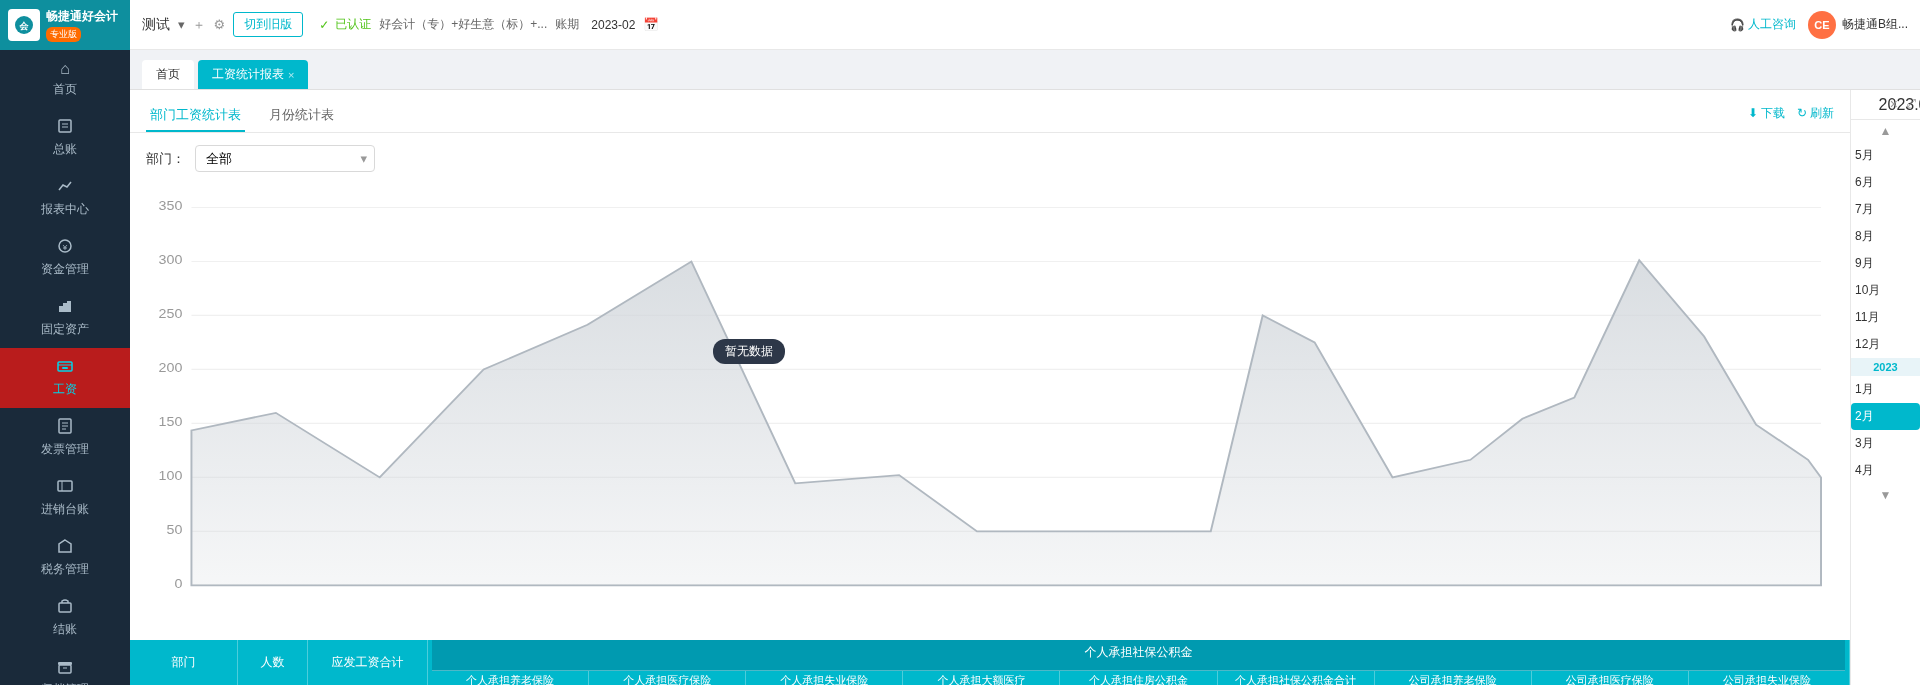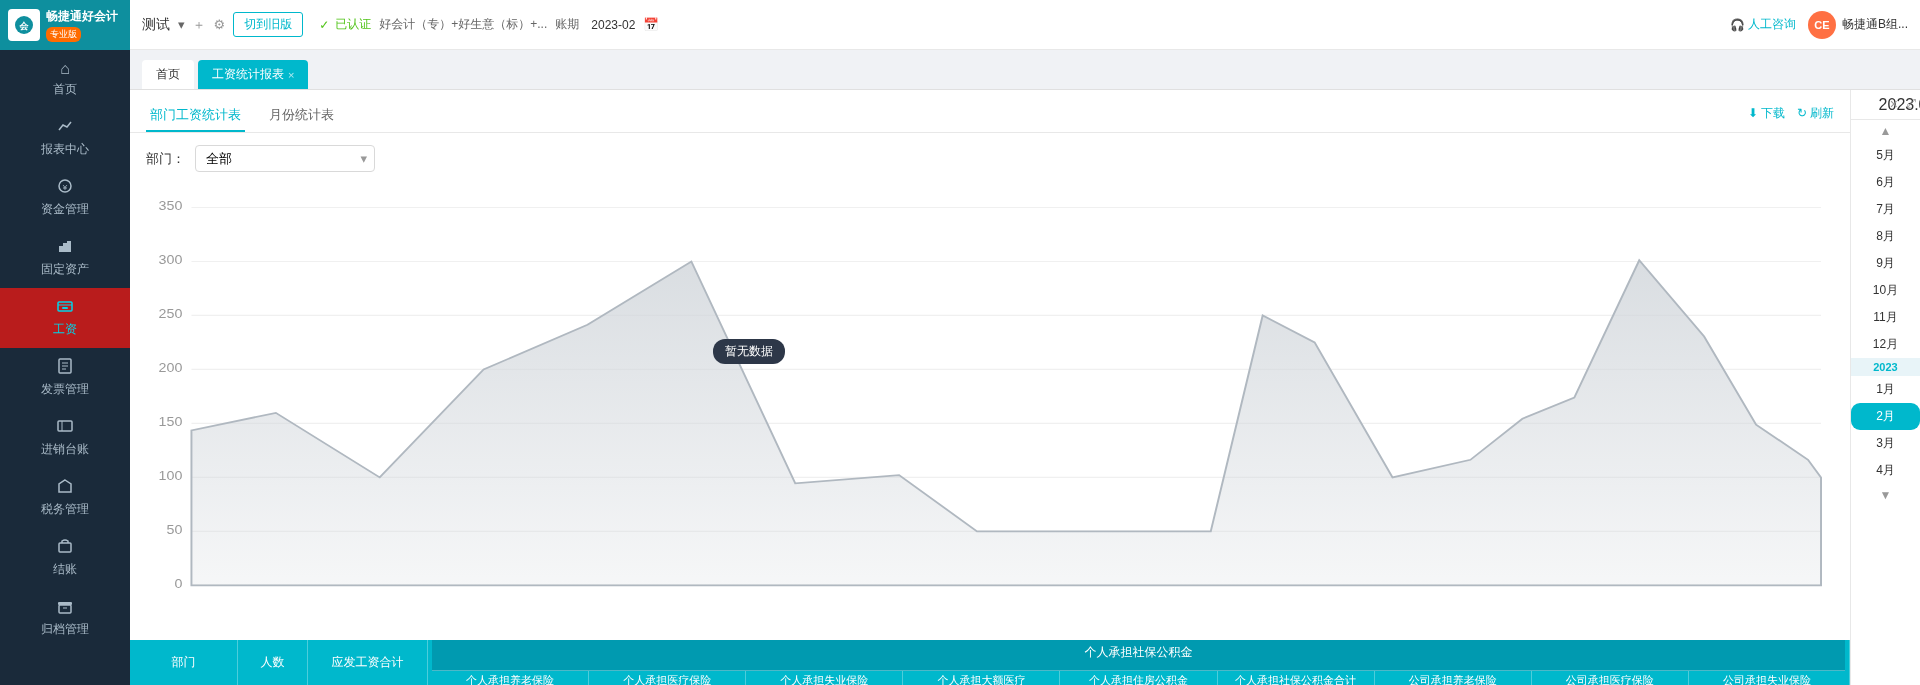--- a/index.html
+++ b/index.html
@@ -343,21 +343,21 @@
       display: flex;
       align-items: center;
       justify-content: center;
       padding: 4px;
       cursor: pointer;
       color: #999;
       font-size: 12px;
     }
     .month-item {
       padding: 5px 4px;
-      text-align: center;
+      text-align: left;
       font-size: 12px;
       color: #333;
       cursor: pointer;
     }
     .month-item.active {
       background: #00b8cc;
       color: white;
       border-radius: 2px;
     }
     .year-section {
@@ -399,20 +399,30 @@
     </div>
     <div>
       <div style="color:white;font-size:12px;font-weight:bold;">畅捷通好会计</div>
       <div style="background:#ff6b00;color:white;font-size:9px;padding:1px 4px;border-radius:6px;display:inline-block;margin-top:2px;">专业版</div>
     </div>
   </div>
   <div class="sidebar-nav">
     <div class="nav-item">
       <span class="nav-icon">⌂</span>
       <span>首页</span>
+    </div>
+    <div class="nav-item">
+      <span class="nav-icon">
+        <svg width="16" height="16" viewBox="0 0 16 16" fill="#aabbc8">
+            <rect x="2" y="2" width="12" height="12" rx="1" fill="none" stroke="#aabbc8" stroke-width="1.5"></rect>
+            <line x1="5" y1="6" x2="11" y2="6" stroke="#aabbc8" stroke-width="1"></line>
+            <line x1="5" y1="9" x2="11" y2="9" stroke="#aabbc8" stroke-width="1"></line>
+          </svg>
+      </span>
+      <span>总账</span>
     </div>
     <div class="nav-item">
       <span class="nav-icon">
         <svg width="16" height="16" viewBox="0 0 16 16">
             <polyline points="2,12 6,7 10,9 14,4" fill="none" stroke="#aabbc8" stroke-width="1.5"></polyline>
           </svg>
       </span>
       <span>报表中心</span>
     </div>
     <div class="nav-item">
@@ -663,20 +673,20 @@
       <div class="month-item"><span>6月</span></div>
       <div class="month-item"><span>7月</span></div>
       <div class="month-item"><span>8月</span></div>
       <div class="month-item"><span>9月</span></div>
       <div class="month-item"><span>10月</span></div>
       <div class="month-item"><span>11月</span></div>
       <div class="month-item"><span>12月</span></div>
 
       <div class="year-section"><span>2023</span></div>
       <div class="month-item"><span>1月</span></div>
-      <div class="month-item active" style="background:#00b8cc;color:white;border-radius:9px;"><span>2月</span></div>
+      <div class="month-item active" style="background:#00b8cc;color:white;border-radius:4px;"><span>2月</span></div>
       <div class="month-item"><span>3月</span></div>
       <div class="month-item"><span>4月</span></div>
 
       <div class="scroll-down">▼</div>
     </div>
   </div>
 </div>
 
 </body></html>

